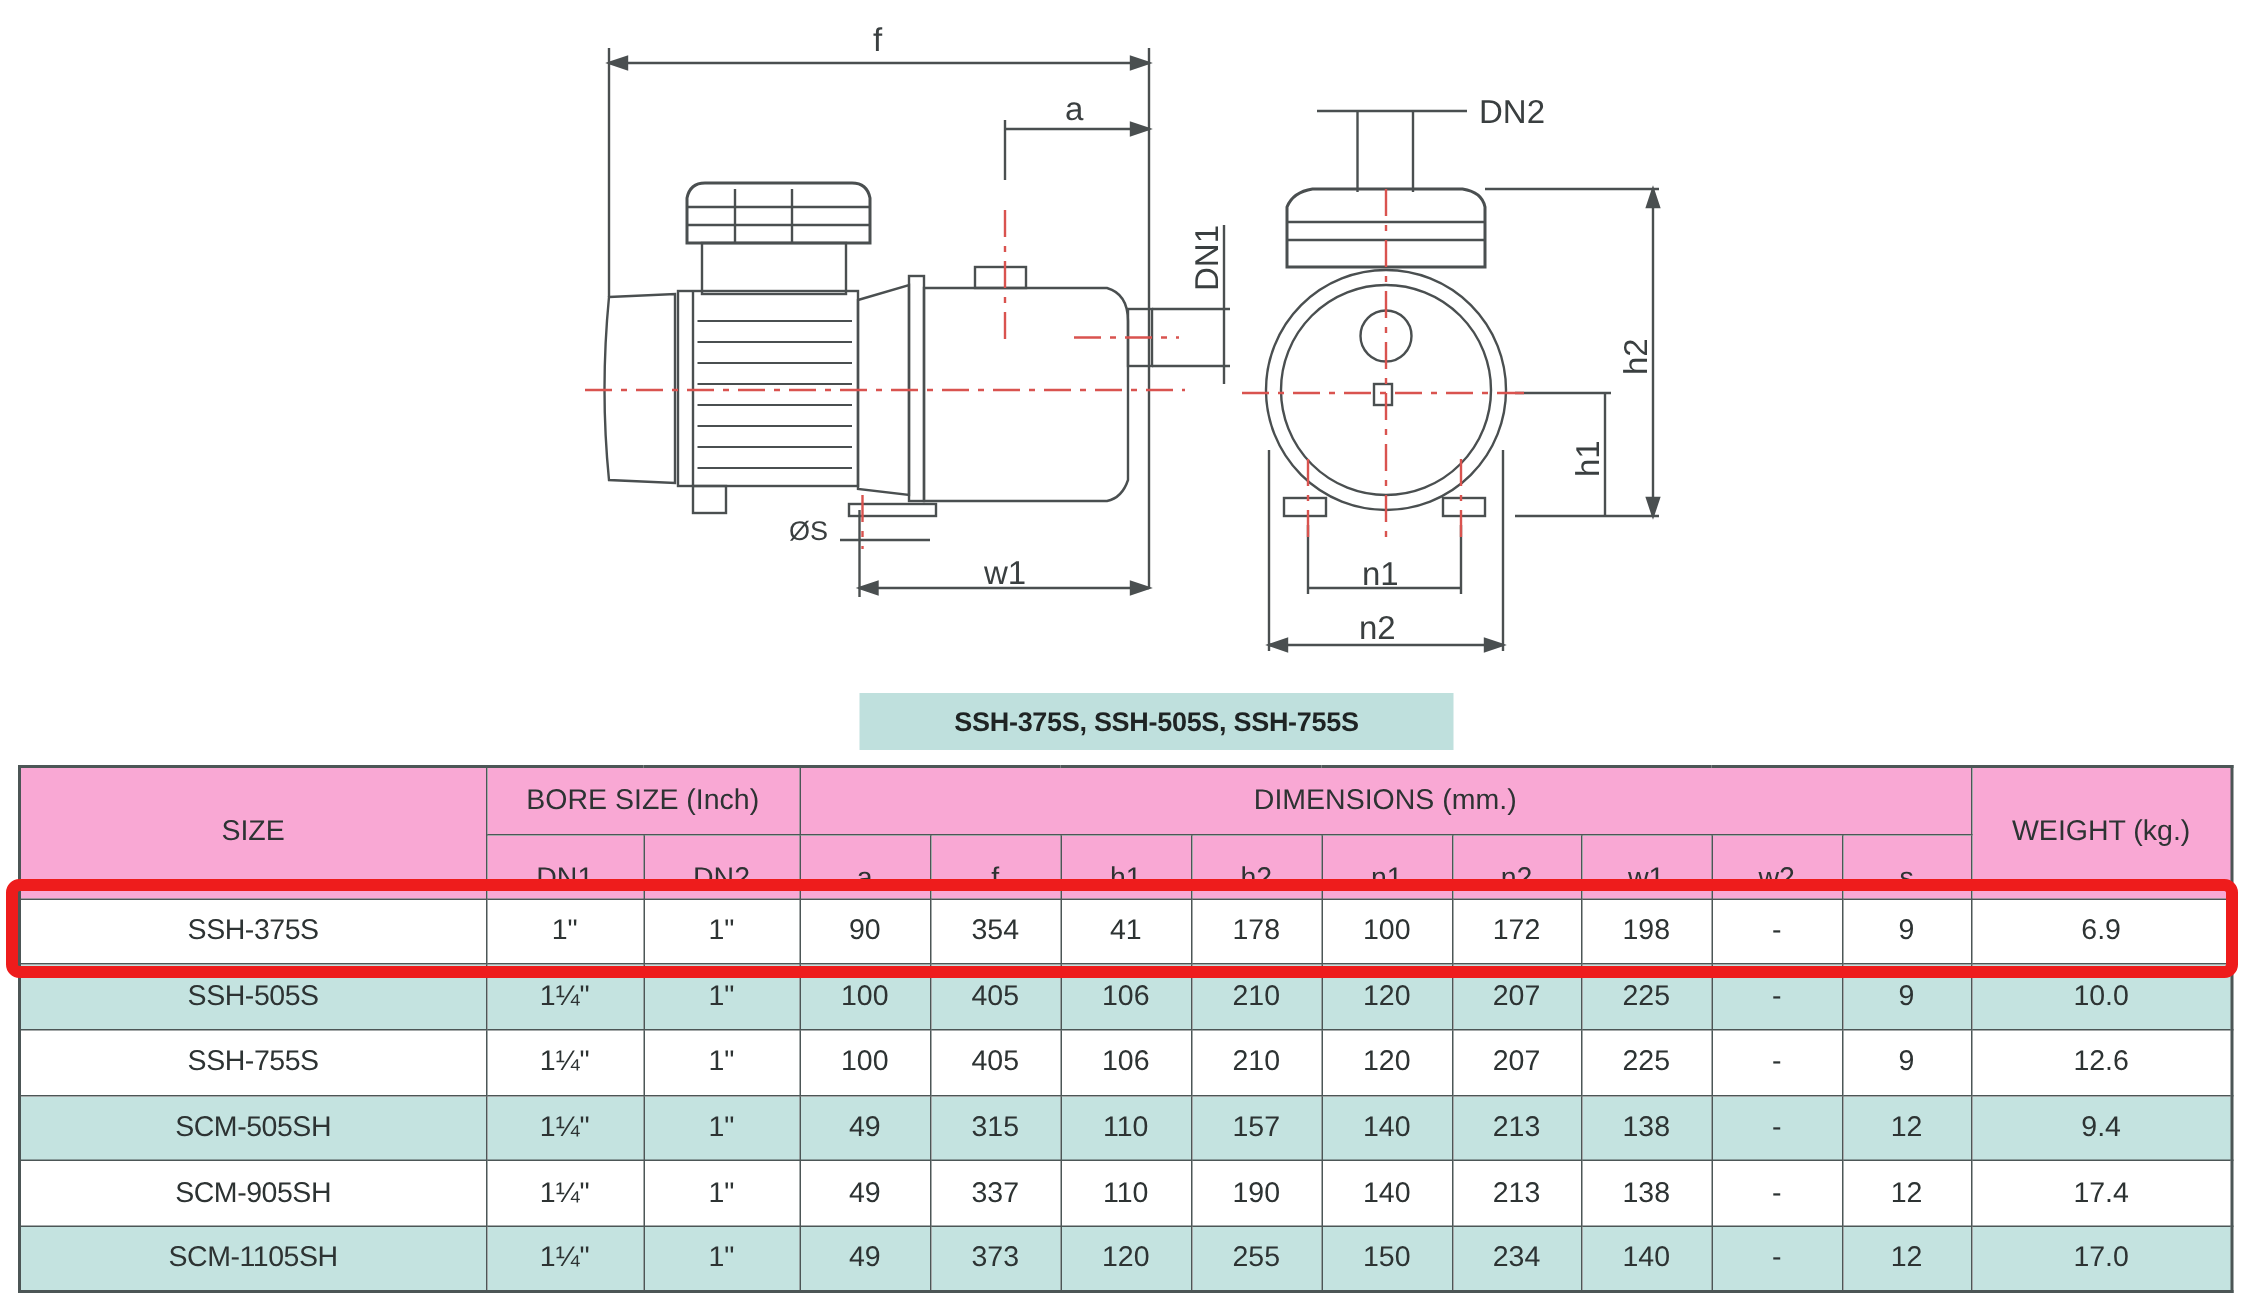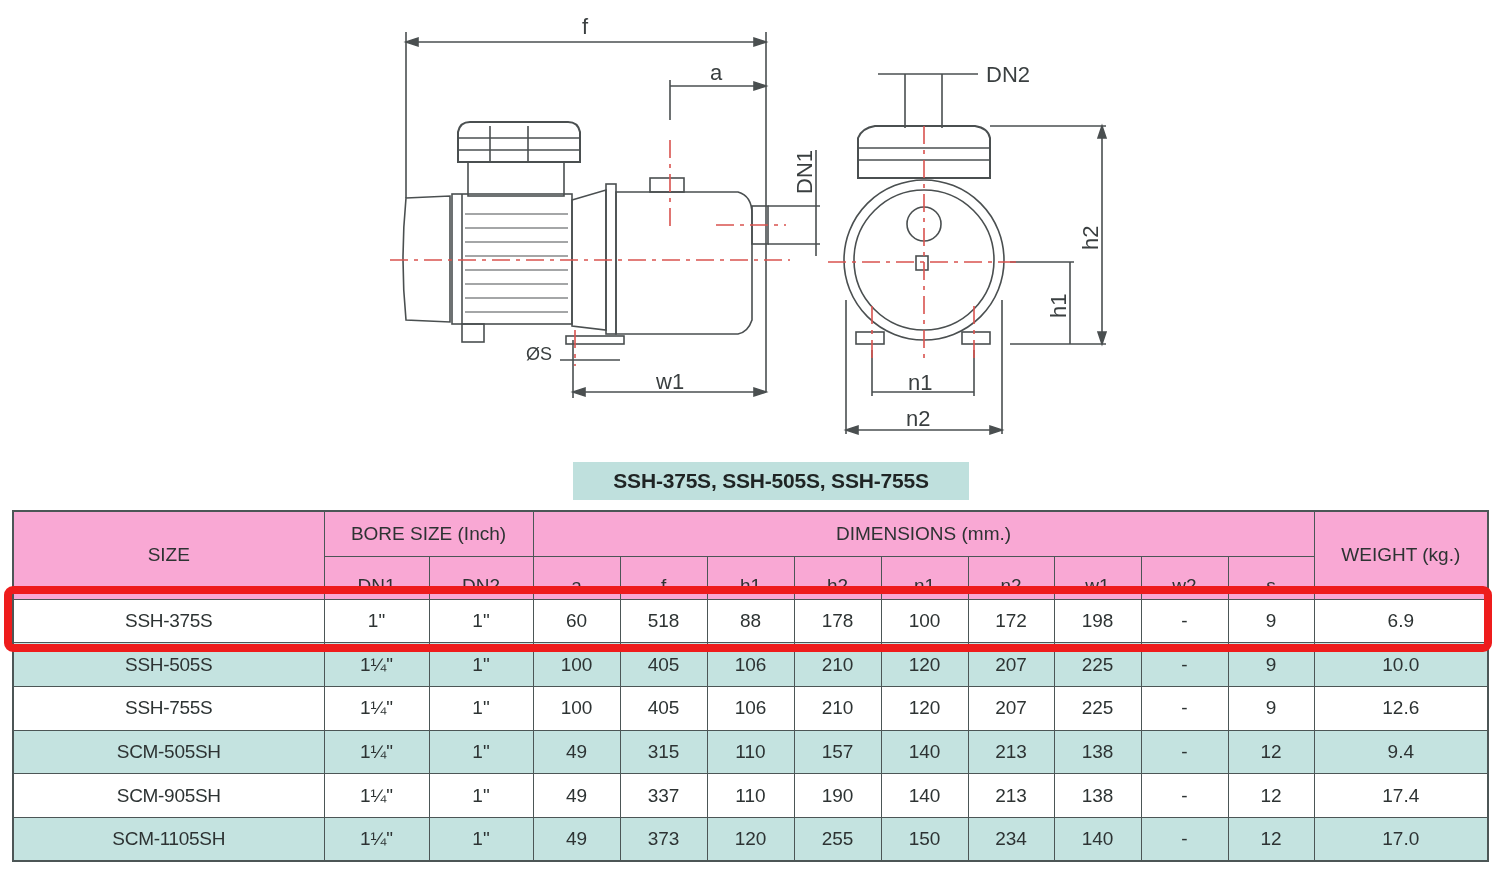--- a/index.html
+++ b/index.html
@@ -6,21 +6,21 @@
     html, body { width: 1500px; height: 877px; background: #ffffff; overflow: hidden; }
     body { position: relative; font-family: "Liberation Sans", sans-serif; color: #2b2f2f; }
 
     .drawing { position: absolute; left: 0; top: 0; width: 1500px; height: 450px; }
     .drawing svg { width: 1500px; height: 450px; display: block; }
     .dim-label { font-family: "Liberation Sans", sans-serif; font-size: 22px; fill: #3a3f40; }
 
     .series-title {
       position: absolute; left: 573px; top: 462px; width: 396px; height: 38px;
       background: #bfe0dd; display: flex; align-items: center; justify-content: center;
-      font-weight: bold; font-size: 21px; color: #1f2424; letter-spacing: -0.2px;
+      font-weight: bold; font-size: 18px; color: #1f2424; letter-spacing: -0.2px;
     }
 
     .spec-table {
       position: absolute; left: 12px; top: 510px; width: 1474px; height: 350px;
       border-collapse: collapse; table-layout: fixed;
       border: 2px solid #4c5656; font-size: 19px; color: #2d3333;
     }
     .spec-table th, .spec-table td {
       border: 1.5px solid #4c5656; text-align: center; vertical-align: middle;
       font-weight: normal; padding: 0; overflow: hidden; white-space: nowrap;
@@ -190,23 +190,23 @@
       <th>w1</th>
       <th>w2</th>
       <th>s</th>
     </tr>
   </thead>
   <tbody>
     <tr class="plain">
       <td class="model-col">SSH-375S</td>
       <td>1"</td>
       <td>1"</td>
-      <td>60</td>
-      <td>518</td>
-      <td>88</td>
+      <td>90</td>
+      <td>354</td>
+      <td>41</td>
       <td>178</td>
       <td>100</td>
       <td>172</td>
       <td>198</td>
       <td>-</td>
       <td>9</td>
       <td>6.9</td>
     </tr>
     <tr class="band">
       <td class="model-col">SSH-505S</td>

